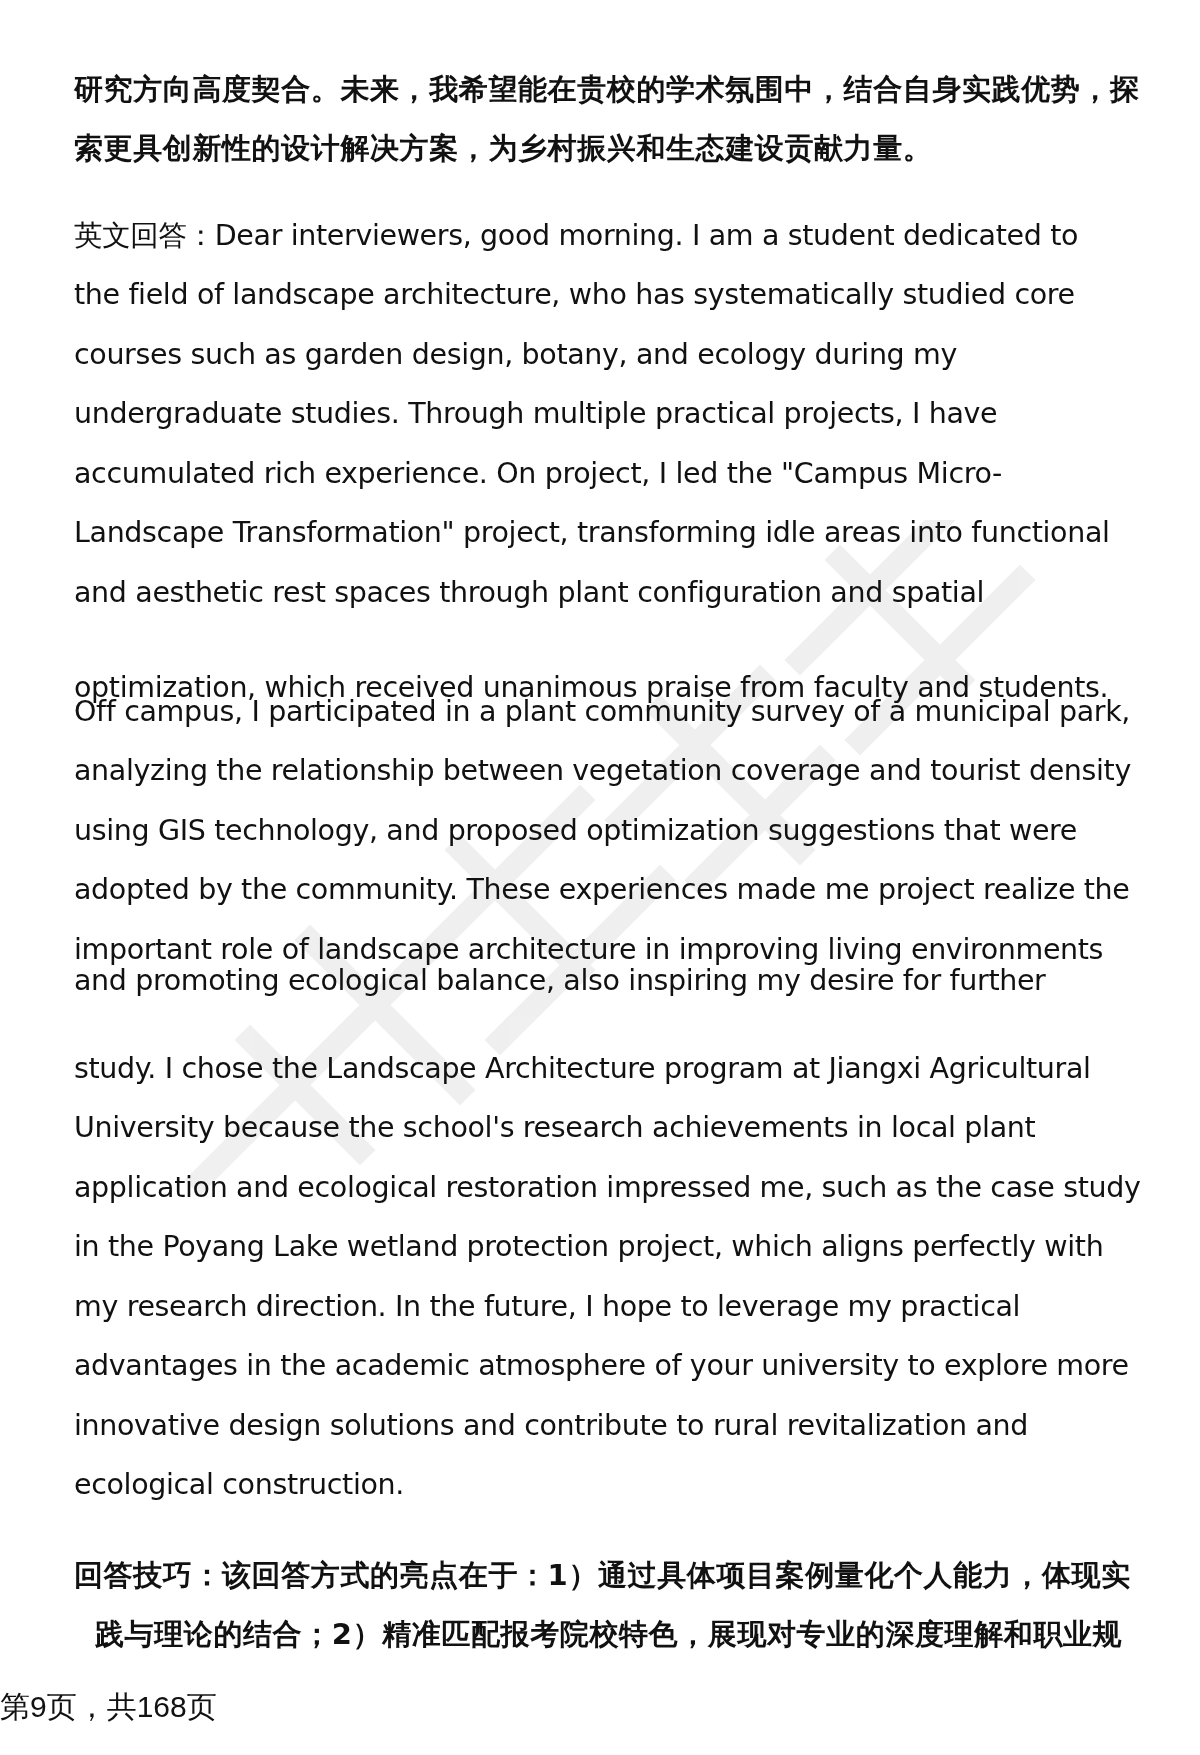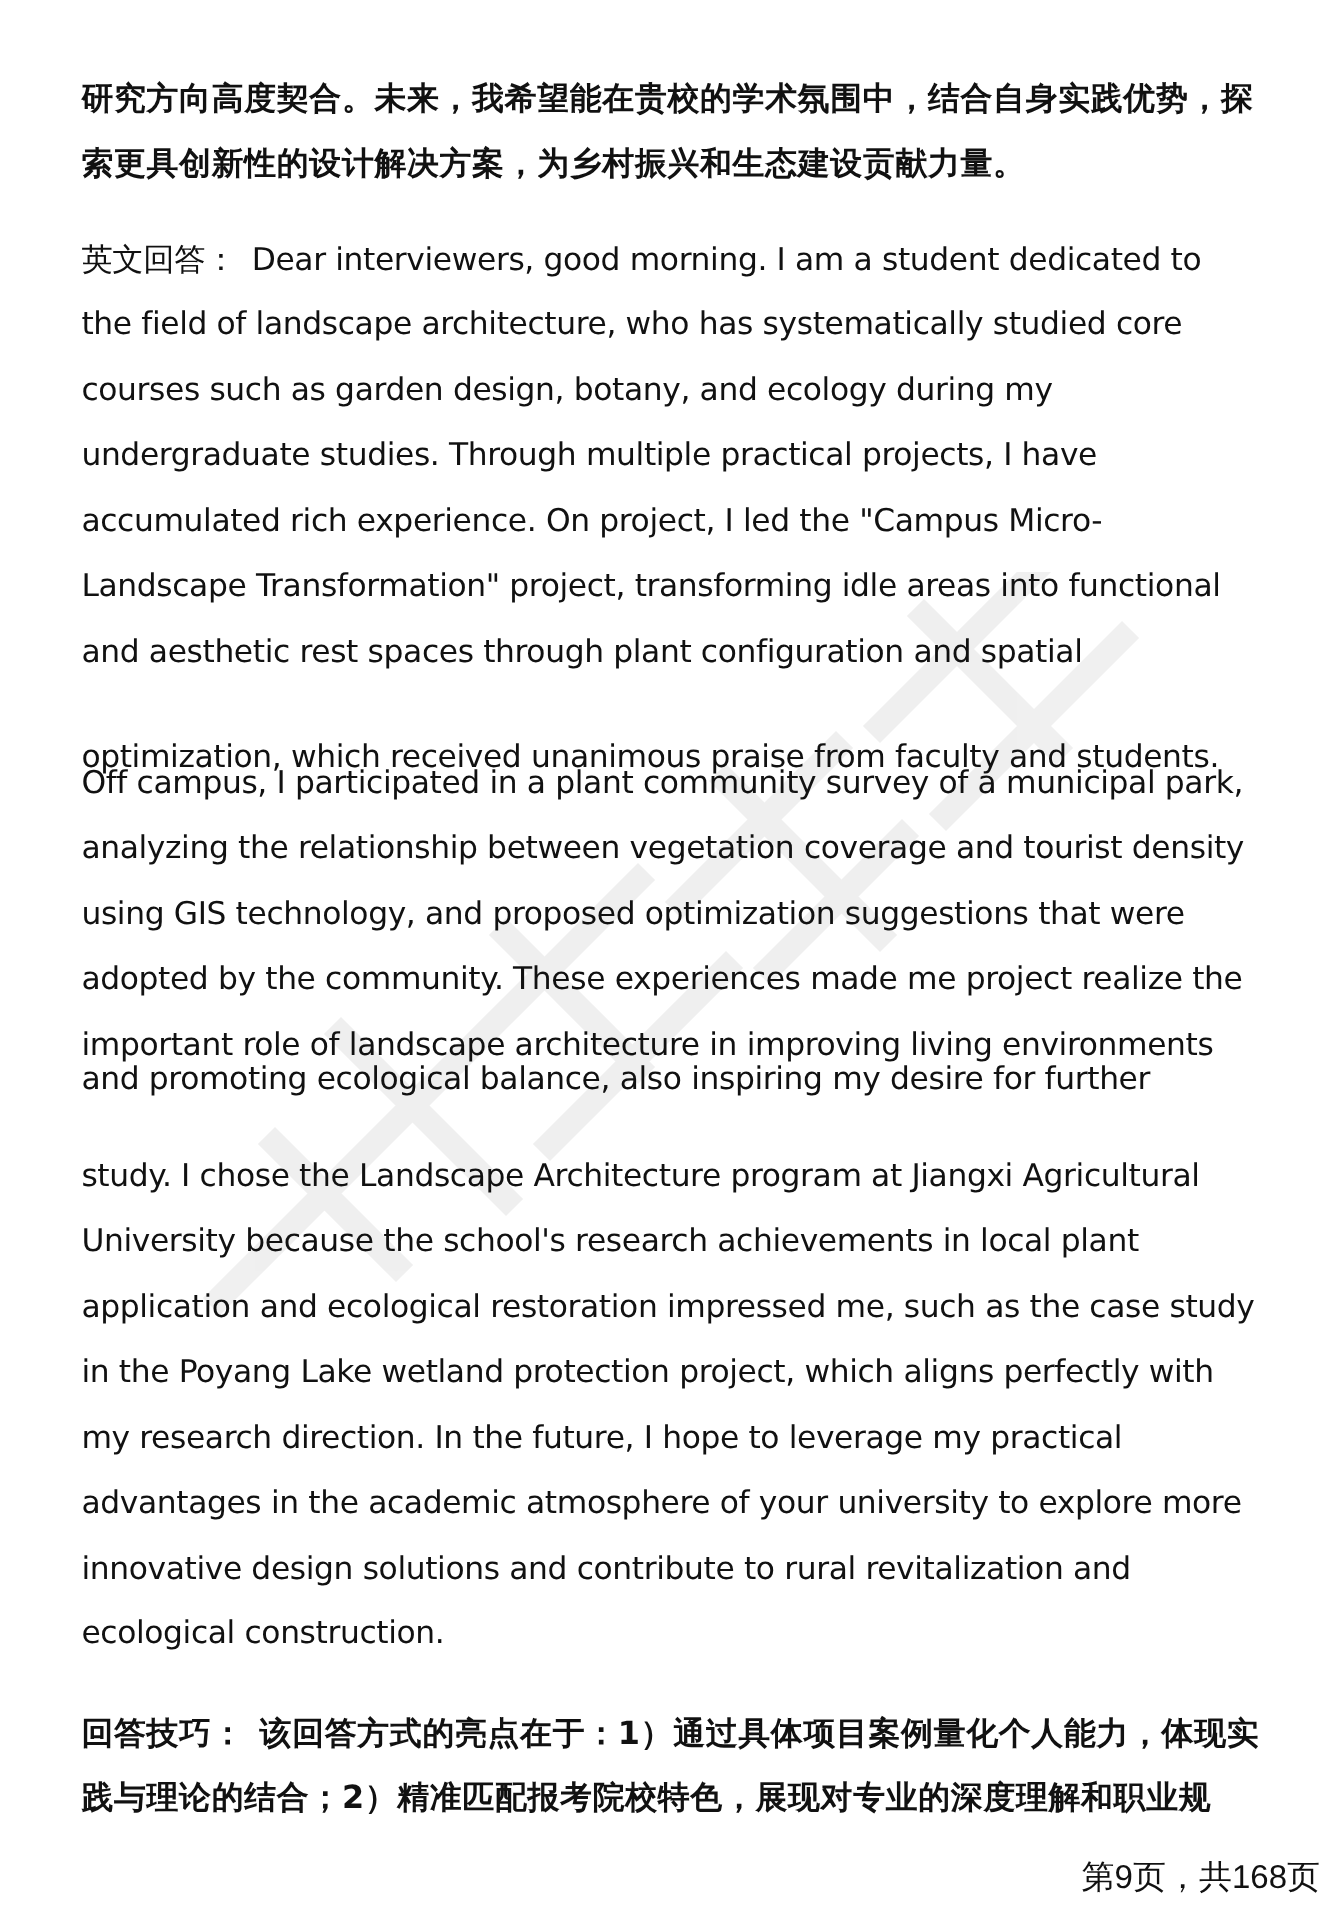--- a/index.html
+++ b/index.html
@@ -42,27 +42,27 @@
   }
   .line.en {
     font-size: 28.5px;
     letter-spacing: -0.35px;
   }
   .line.cn {
     font-size: 29px;
     letter-spacing: 0.6px;
     font-weight: bold;
   }
-  .label { margin-right: 14px; }
+  .label { margin-right: 0; }
   .footer {
     position: absolute;
     left: 0;
     width: 1200px;
     top: 1687px;
-    text-align: right;
+    text-align: left;
     font-size: 30px;
     line-height: 40px;
     font-family: "Liberation Sans", "DejaVu Sans", sans-serif;
     z-index: 1;
   }
 </style>
 </head>
 <body>
 
 <div class="watermark">
@@ -102,16 +102,16 @@
   <div class="line en" style="top:1168px;">application and ecological restoration impressed me, such as the case study</div>
   <div class="line en" style="top:1227px;">in the Poyang Lake wetland protection project, which aligns perfectly with</div>
   <div class="line en" style="top:1287px;">my research direction. In the future, I hope to leverage my practical</div>
   <div class="line en" style="top:1346px;">advantages in the academic atmosphere of your university to explore more</div>
   <div class="line en" style="top:1406px;">innovative design solutions and contribute to rural revitalization and</div>
   <div class="line en" style="top:1465px;">ecological construction.</div>
 
   <div class="line cn" style="top:1555px;">
     <span class="label">回答技巧：</span><span>该回答方式的亮点在于：1）通过具体项目案例量化个人能力，体现实</span>
   </div>
-  <div class="line cn" style="top:1614px;">践与理论的结合；2）精准匹配报考院校特色，展现对专业的深度理解和职业规</div>
+  <div class="line cn" style="top:1614px;margin-left:21px;">践与理论的结合；2）精准匹配报考院校特色，展现对专业的深度理解和职业规</div>
 </div>
 
 <div class="footer">第9页，共168页</div>
 
 </body></html>

